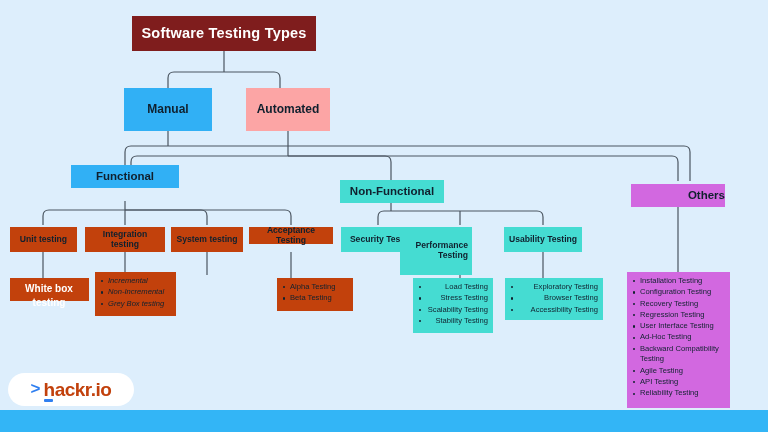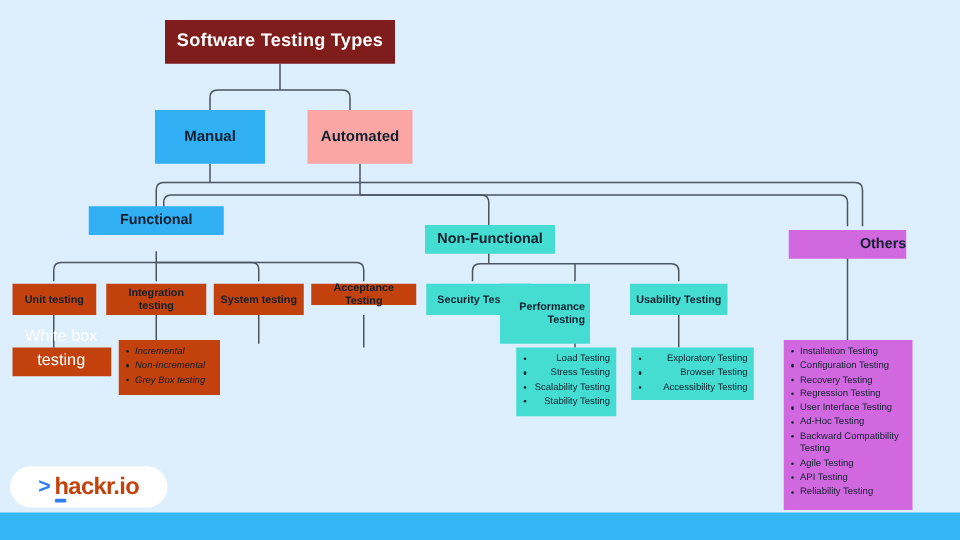--- a/index.html
+++ b/index.html
@@ -33,22 +33,22 @@
     font-size:7.6px;color:#11222f;line-height:1.42;
     padding:4px 5px 4px 4px;font-weight:normal;
   }
   .leafbox ul{margin:0;padding:0 0 0 9px;list-style:none;}
   .leafbox li{position:relative;padding-left:0;margin:0 0 0.5px 0;white-space:normal;}
   .leafbox li::before{
     content:"";position:absolute;left:-7px;top:4.2px;
     width:2.2px;height:2.2px;background:#11222f;border-radius:50%;
   }
   .leafbox.plain{
-    display:flex;align-items:flex-end;justify-content:center;
-    font-size:13px;color:#ffffff;font-weight:normal;text-align:center;
+    display:flex;align-items:flex-start;justify-content:center;
+    font-size:10px;color:#ffffff;font-weight:bold;text-align:center;
   }
   #bottombar{
     position:absolute;left:0;bottom:0;width:768px;height:22px;
     background:#33b5f6;z-index:1;
   }
   #logo{
     position:absolute;left:8px;bottom:26px;width:126px;height:33px;
     background:#ffffff;border-radius:17px;z-index:5;
     display:flex;align-items:center;justify-content:center;gap:3px;
   }
@@ -157,20 +157,26 @@
 
   <div class="leafbox c-blue-lt" style="left:95px;top:272px;width:81px;height:44px;font-style:italic;">
     <ul>
       <li>Incremental</li>
       <li>Non-Incremental</li>
       <li>Grey Box testing</li>
     </ul>
   </div>
 
 
+  <div class="leafbox c-blue-lt" style="left:277px;top:278px;width:76px;height:33px;">
+    <ul>
+      <li>Alpha Testing</li>
+      <li>Beta Testing</li>
+    </ul>
+  </div>
 
   <div class="leafbox c-teal" style="left:413px;top:278px;width:80px;height:55px;">
     <ul>
       <li>Load Testing</li>
       <li>Stress Testing</li>
       <li>Scalability Testing</li>
       <li>Stability Testing</li>
     </ul>
   </div>
 

